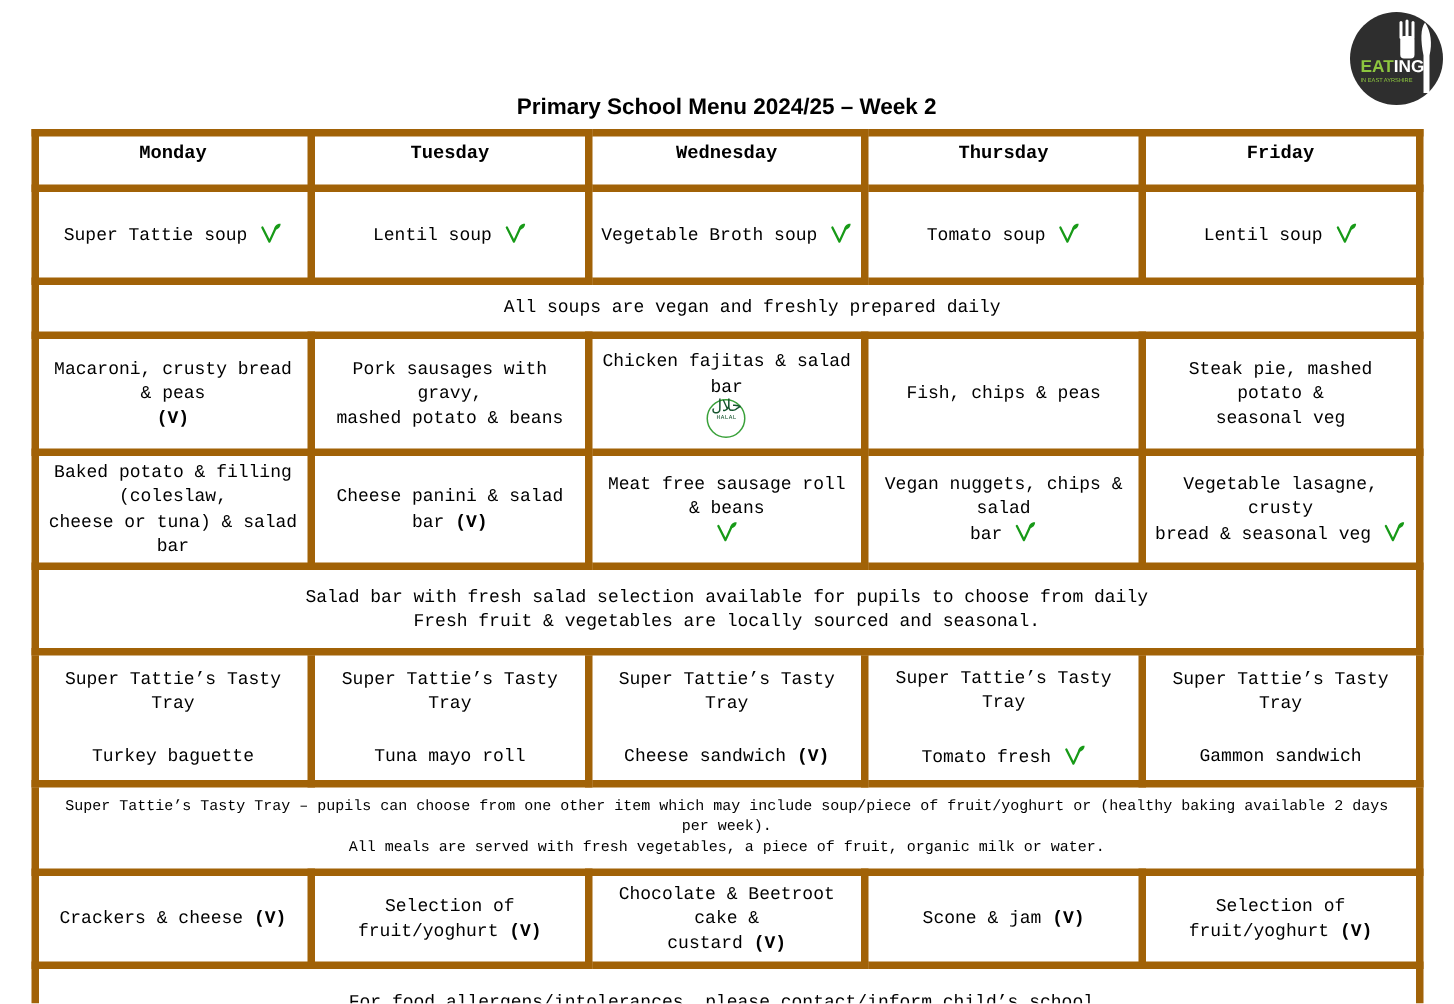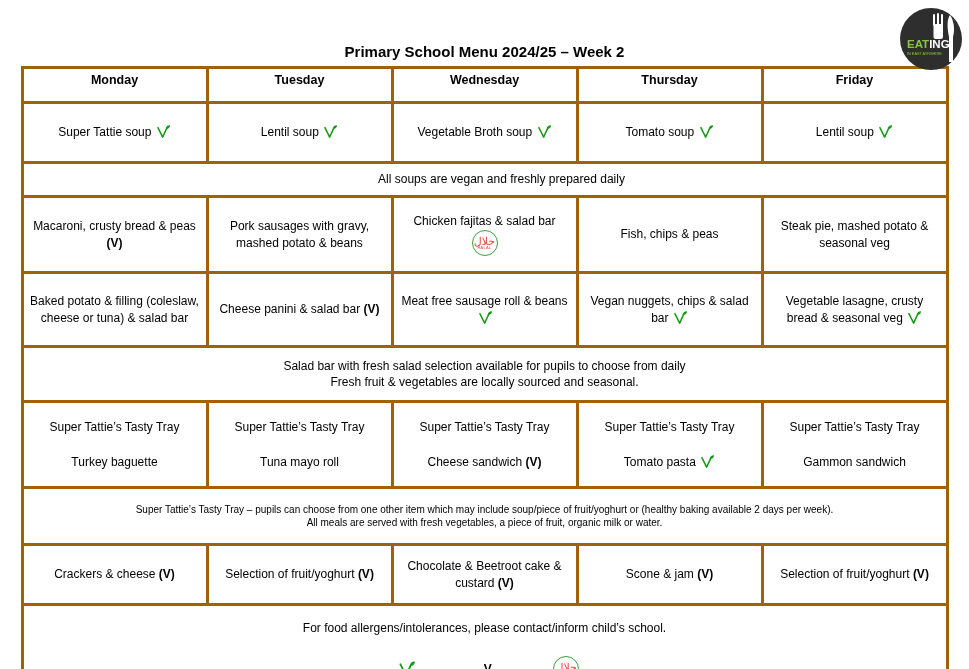--- a/index.html
+++ b/index.html
@@ -1,45 +1,45 @@
 <!DOCTYPE html>
 <html><head>
 <meta charset="utf-8">
 <style>
   html,body{margin:0;padding:0;background:#fff;}
   .page{position:relative;width:969px;height:669px;background:#fff;
         font-family:"Liberation Sans",sans-serif;color:#000;overflow:hidden;}
-  .title{width:928px;margin:0 auto 6px auto;padding-top:44px;text-align:center;
+  .title{width:928px;margin:0 auto 6px auto;padding-top:64px;text-align:center;
          font-size:15px;font-weight:bold;line-height:16px;}
   
   .logo{position:absolute;top:8px;right:7px;width:62px;height:62px;}
   
   table{border-collapse:collapse;table-layout:fixed;width:928px;margin:0 auto;
         border:2px solid #000;}
-  th,td{border:3px solid #a16207;text-align:center;vertical-align:middle;
-        padding:2px 6px;font-size:12px;line-height:1.35;}
+  th,td{border:5px solid #a16207;text-align:center;vertical-align:middle;
+        padding:2px 6px;font-size:12px;line-height:1.35;font-family:Liberation Mono, monospace;}
   th{font-weight:bold;vertical-align:top;height:27px;font-size:12.5px;padding-top:3px;}
   tr[data-name="soup-row"] td{height:53px;}
   tr[data-name="soup-note-row"] td{height:27px;padding-left:40px;}
   tr[data-name="main-course-row"] td{height:69px;}
   tr[data-name="second-course-row"] td{height:67px;}
   tr[data-name="salad-note-row"] td{height:48px;}
   tr[data-name="tasty-tray-row"] td{height:79px;}
   tr[data-name="tasty-tray-row"] .line + .line{margin-top:19px;}
   tr[data-name="tray-note-row"] td{height:50px;font-size:10px;}
   tr[data-name="dessert-row"] td{height:53px;}
   tr[data-name="footer-row"] td{height:76px;vertical-align:top;padding-top:14px;}
   .line{min-height:14px;}
   .b{font-weight:bold;}
   
   .vegan-icon{display:inline-block;vertical-align:-4px;line-height:0;}
   
-  .halal-icon{display:inline-flex;flex-direction:column;align-items:center;justify-content:center;
+  .halal-icon{display:inline-flex;flex-direction:column;align-items:center;justify-content:flex-start;
       width:24px;height:24px;border:1.5px solid #3aa13a;border-radius:50%;
-      color:#ef4444;vertical-align:middle;line-height:1;}
+      color:#14532d;vertical-align:middle;line-height:1;}
   .halal-ar{font-size:11px;line-height:10px;}
   .halal-en{font-size:4px;letter-spacing:.3px;line-height:4px;}
   
   .footer-note{font-size:12px;margin-bottom:20px;}
   .legend{display:flex;justify-content:center;align-items:center;gap:36px;font-size:12px;}
   .legend-item{display:flex;align-items:center;gap:9px;flex-direction:column;}
   .legend-item .vegan-icon svg{width:19px;height:19px;}
   .veg-symbol{font-weight:bold;}
 </style>
 </head>
@@ -182,21 +182,21 @@
           <td data-name="tasty-tray-row-cell-tuesday">
             <div class="line" data-name="menu-item-line"><span data-name="menu-text">Super Tattie’s Tasty Tray</span></div>
             <div class="line" data-name="menu-item-line"><span data-name="menu-text">Tuna mayo roll</span></div>
           </td>
           <td data-name="tasty-tray-row-cell-wednesday">
             <div class="line" data-name="menu-item-line"><span data-name="menu-text">Super Tattie’s Tasty Tray</span></div>
             <div class="line" data-name="menu-item-line"><span data-name="menu-text">Cheese sandwich </span><span class="b" data-name="vegetarian-marker">(V)</span></div>
           </td>
           <td data-name="tasty-tray-row-cell-thursday">
             <div class="line" data-name="menu-item-line"><span data-name="menu-text">Super Tattie’s Tasty Tray</span></div>
-            <div class="line" data-name="menu-item-line"><span data-name="menu-text">Tomato pasta </span><span class="vegan-icon" data-name="vegan-icon"><svg viewBox="0 0 22 22" width="16" height="16" aria-hidden="true">
+            <div class="line" data-name="menu-item-line"><span data-name="menu-text">Tomato fresh </span><span class="vegan-icon" data-name="vegan-icon"><svg viewBox="0 0 22 22" width="16" height="16" aria-hidden="true">
                   <path d="M4 5 L10.5 18 L16 6" fill="none" stroke="#189a18" stroke-width="2.1" stroke-linecap="round" stroke-linejoin="round"></path>
                   <path d="M15 7 C14.7 3.8 17.4 1.4 20.7 1.7 C20.8 5 18 7.3 15 7 Z" fill="#189a18"></path>
                 </svg></span></div>
           </td>
           <td data-name="tasty-tray-row-cell-friday">
             <div class="line" data-name="menu-item-line"><span data-name="menu-text">Super Tattie’s Tasty Tray</span></div>
             <div class="line" data-name="menu-item-line"><span data-name="menu-text">Gammon sandwich</span></div>
           </td>
         </tr>
         <tr data-name="tray-note-row">

